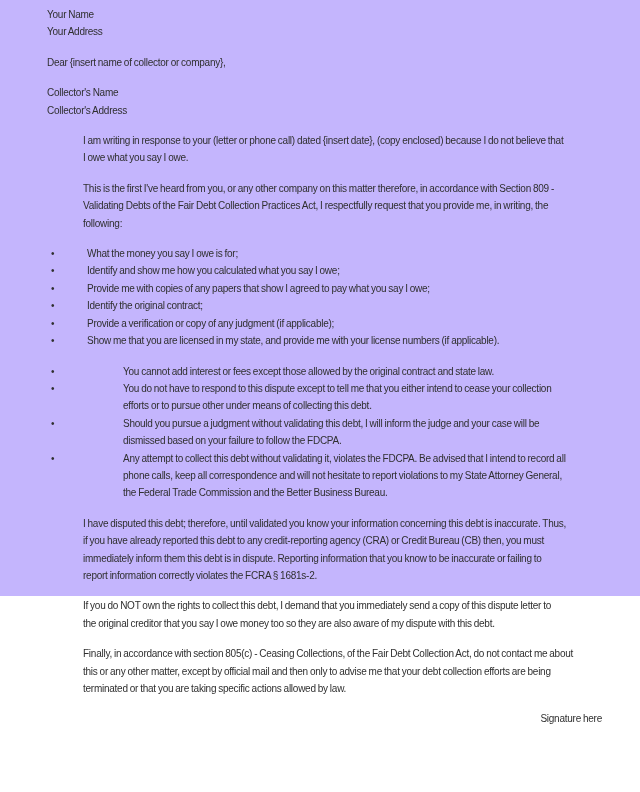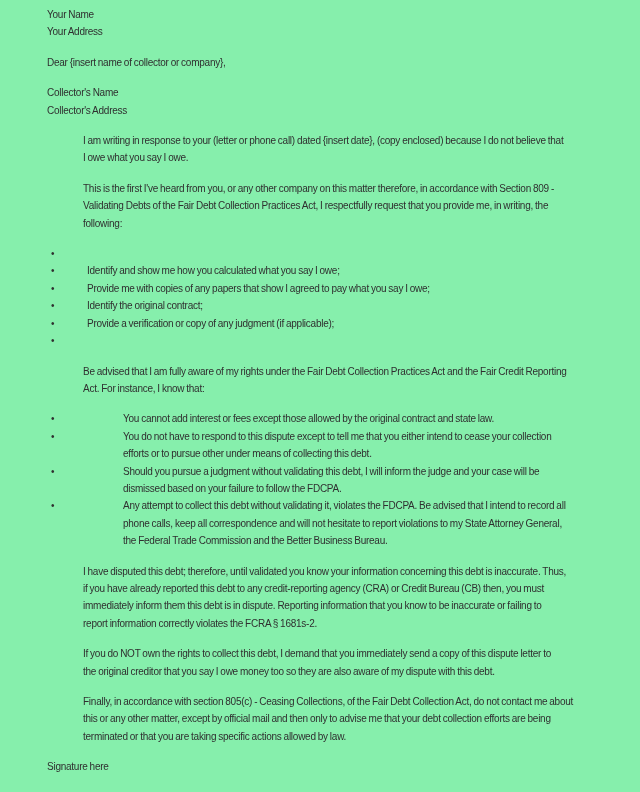--- a/index.html
+++ b/index.html
@@ -6,32 +6,32 @@
     margin: 0;
     padding: 0;
     width: 640px;
     height: 792px;
     overflow: hidden;
     background: #ffffff;
   }
   .page {
     box-sizing: border-box;
     width: 640px;
-    height: 792px;
+    height: 596px;
     padding: 6px 38px 0 47px;
-    background: #86efac;
+    background: #c4b5fd;
     font-family: "Liberation Sans", "DejaVu Sans", sans-serif;
     font-size: 10px;
     line-height: 17.4px;
     letter-spacing: -0.25px;
     word-spacing: -0.5px;
     color: #2f2f2f;
   }
   .block { margin: 0 0 13px 0; }
-  .block:last-child { margin-bottom: 1px; }
+  .block:last-child { margin-bottom: 1px; text-align: right; }
   .lines { white-space: pre; margin-left: 36px; }
   .line { white-space: pre; }
   .bullet-row { display: flex; align-items: flex-start; }
   .bullet-marker {
     flex: 0 0 40px;
     box-sizing: border-box;
     padding-left: 4px;
     font-size: 10px;
   }
   .bullet-text { white-space: pre; }
@@ -56,44 +56,44 @@
   <div class="block lines">I am writing in response to your (letter or phone call) dated {insert date}, (copy enclosed) because I do not believe that
 I owe what you say I owe.</div>
 
   <div class="block lines">This is the first I've heard from you, or any other company on this matter therefore, in accordance with Section 809 -
 Validating Debts of the Fair Debt Collection Practices Act, I respectfully request that you provide me, in writing, the
 following:</div>
 
   <div class="block">
     <div class="bullet-row">
       <span class="bullet-marker">•</span>
+      <span class="bullet-text">What the money you say I owe is for;</span>
     </div>
     <div class="bullet-row">
       <span class="bullet-marker">•</span>
       <span class="bullet-text">Identify and show me how you calculated what you say I owe;</span>
     </div>
     <div class="bullet-row">
       <span class="bullet-marker">•</span>
       <span class="bullet-text">Provide me with copies of any papers that show I agreed to pay what you say I owe;</span>
     </div>
     <div class="bullet-row">
       <span class="bullet-marker">•</span>
       <span class="bullet-text">Identify the original contract;</span>
     </div>
     <div class="bullet-row">
       <span class="bullet-marker">•</span>
       <span class="bullet-text">Provide a verification or copy of any judgment (if applicable);</span>
     </div>
     <div class="bullet-row">
       <span class="bullet-marker">•</span>
+      <span class="bullet-text">Show me that you are licensed in my state, and provide me with your license numbers (if applicable).</span>
     </div>
   </div>
 
-  <div class="block lines">Be advised that I am fully aware of my rights under the Fair Debt Collection Practices Act and the Fair Credit Reporting
-Act. For instance, I know that:</div>
 
   <div class="block">
     <div class="bullet-row">
       <span class="bullet-marker">•</span>
       <span class="bullet-text lines">You cannot add interest or fees except those allowed by the original contract and state law.</span>
     </div>
     <div class="bullet-row">
       <span class="bullet-marker">•</span>
       <span class="bullet-text lines">You do not have to respond to this dispute except to tell me that you either intend to cease your collection
 efforts or to pursue other under means of collecting this debt.</span>

